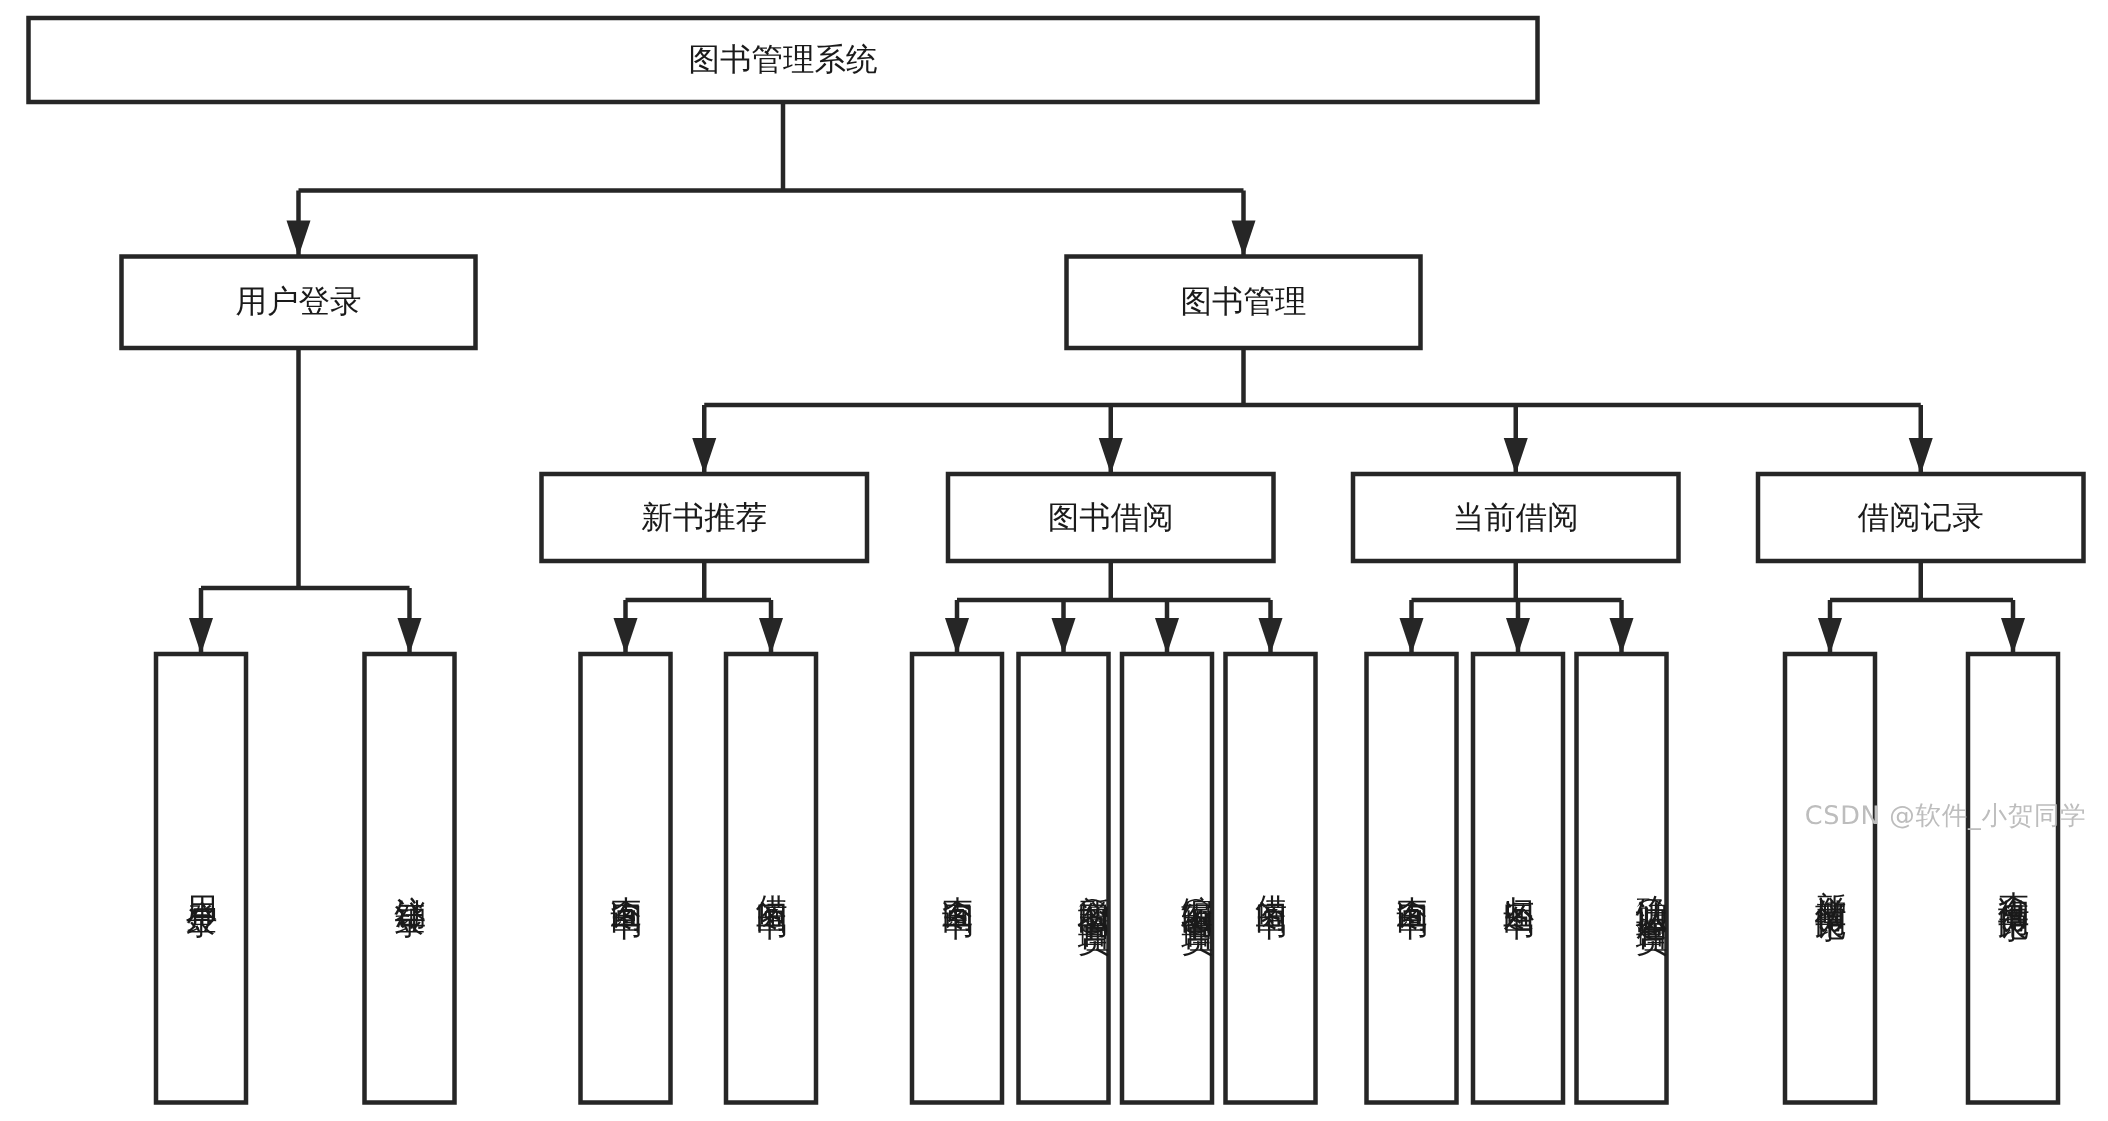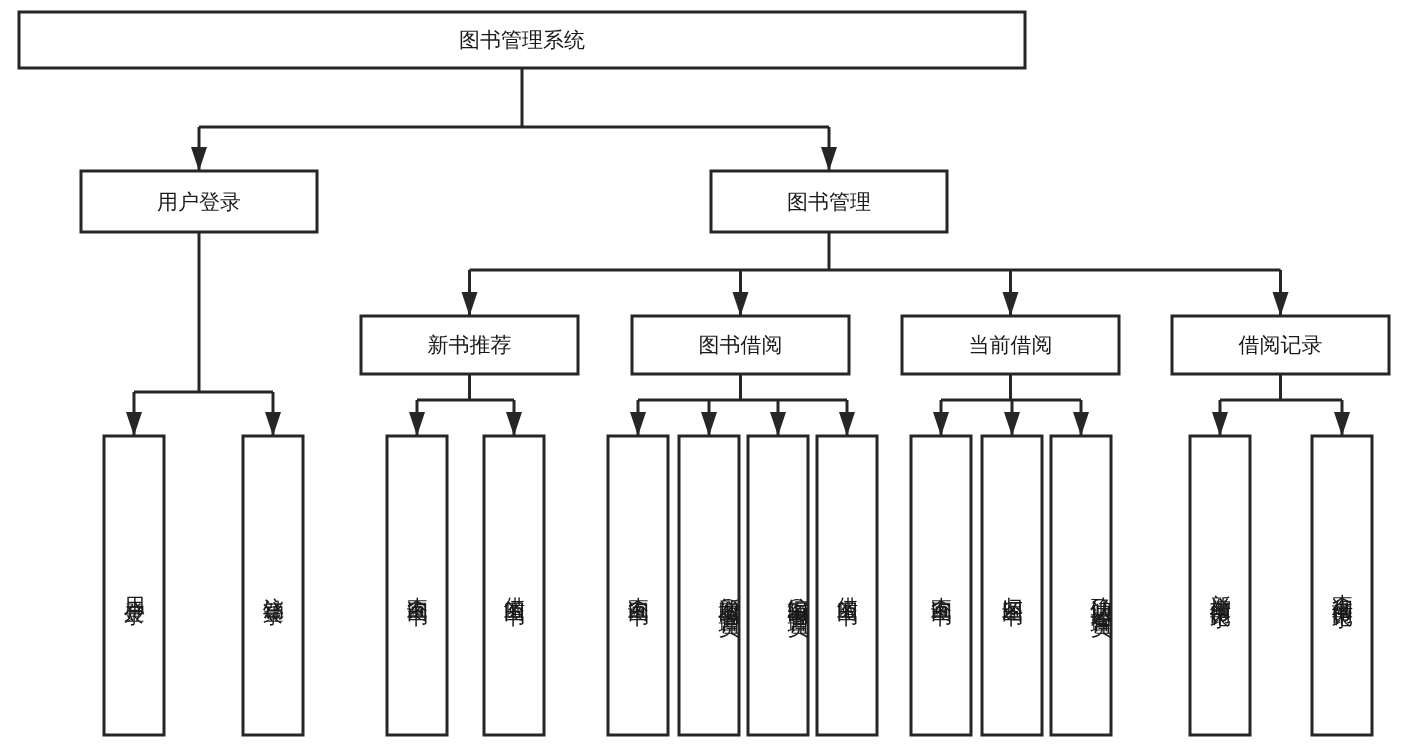--- a/index.html
+++ b/index.html
@@ -177,13 +177,14 @@
       <div class="vlabel" style="left: 679px; width: 60px; height: 299px; top: 444px; align-items: flex-start;">新增图书（管理员）</div>
       <div class="vlabel" style="left: 748px; width: 60px; height: 299px; top: 444px; align-items: flex-start;">编辑图书（管理员）</div>
       <div class="vlabel" style="left: 817px; width: 60px; height: 299px; top: 436px; align-items: center;">借阅图书</div>
       <div class="vlabel" style="left: 911px; width: 60px; height: 299px; top: 436px; align-items: center;">查询图书</div>
       <div class="vlabel" style="left: 982px; width: 60px; height: 299px; top: 436px; align-items: center;">归还图书</div>
       <div class="vlabel" style="left: 1051px; width: 60px; height: 299px; top: 444px; align-items: flex-start;">确认归还（管理员）</div>
       <div class="vlabel" style="left: 1190px; width: 60px; height: 299px; top: 436px; align-items: center;">新增借阅记录</div>
       <div class="vlabel" style="left: 1312px; width: 60px; height: 299px; top: 436px; align-items: center;">查询借阅记录</div>
     </div>
 
+  <div class="watermark">CSDN @软件_小贺同学</div>
 </div>
 
 </body></html>

